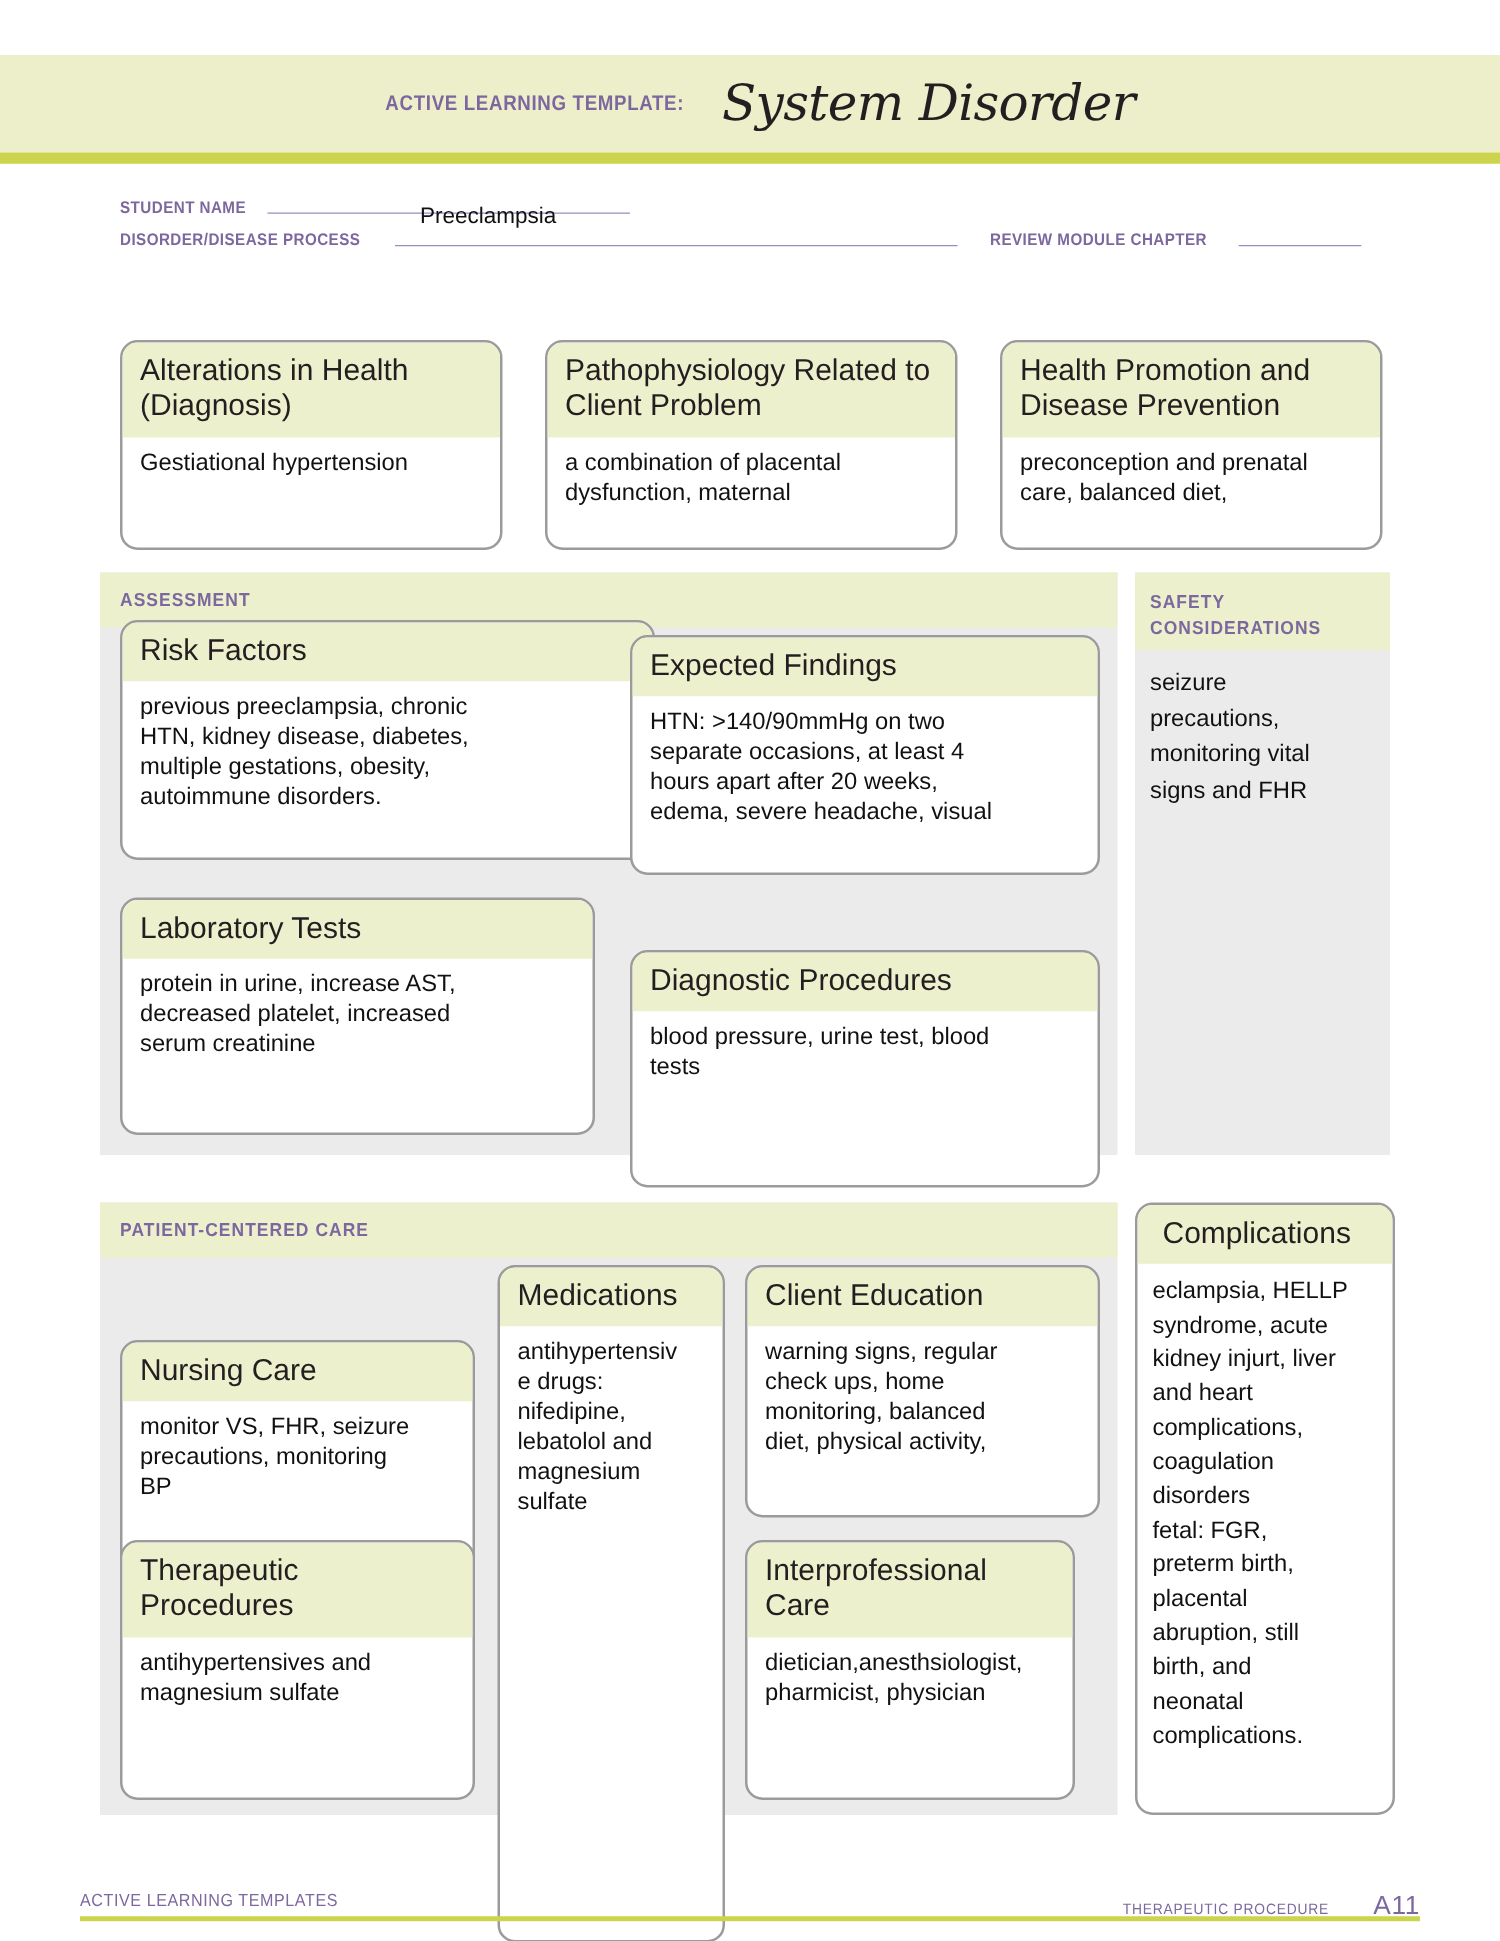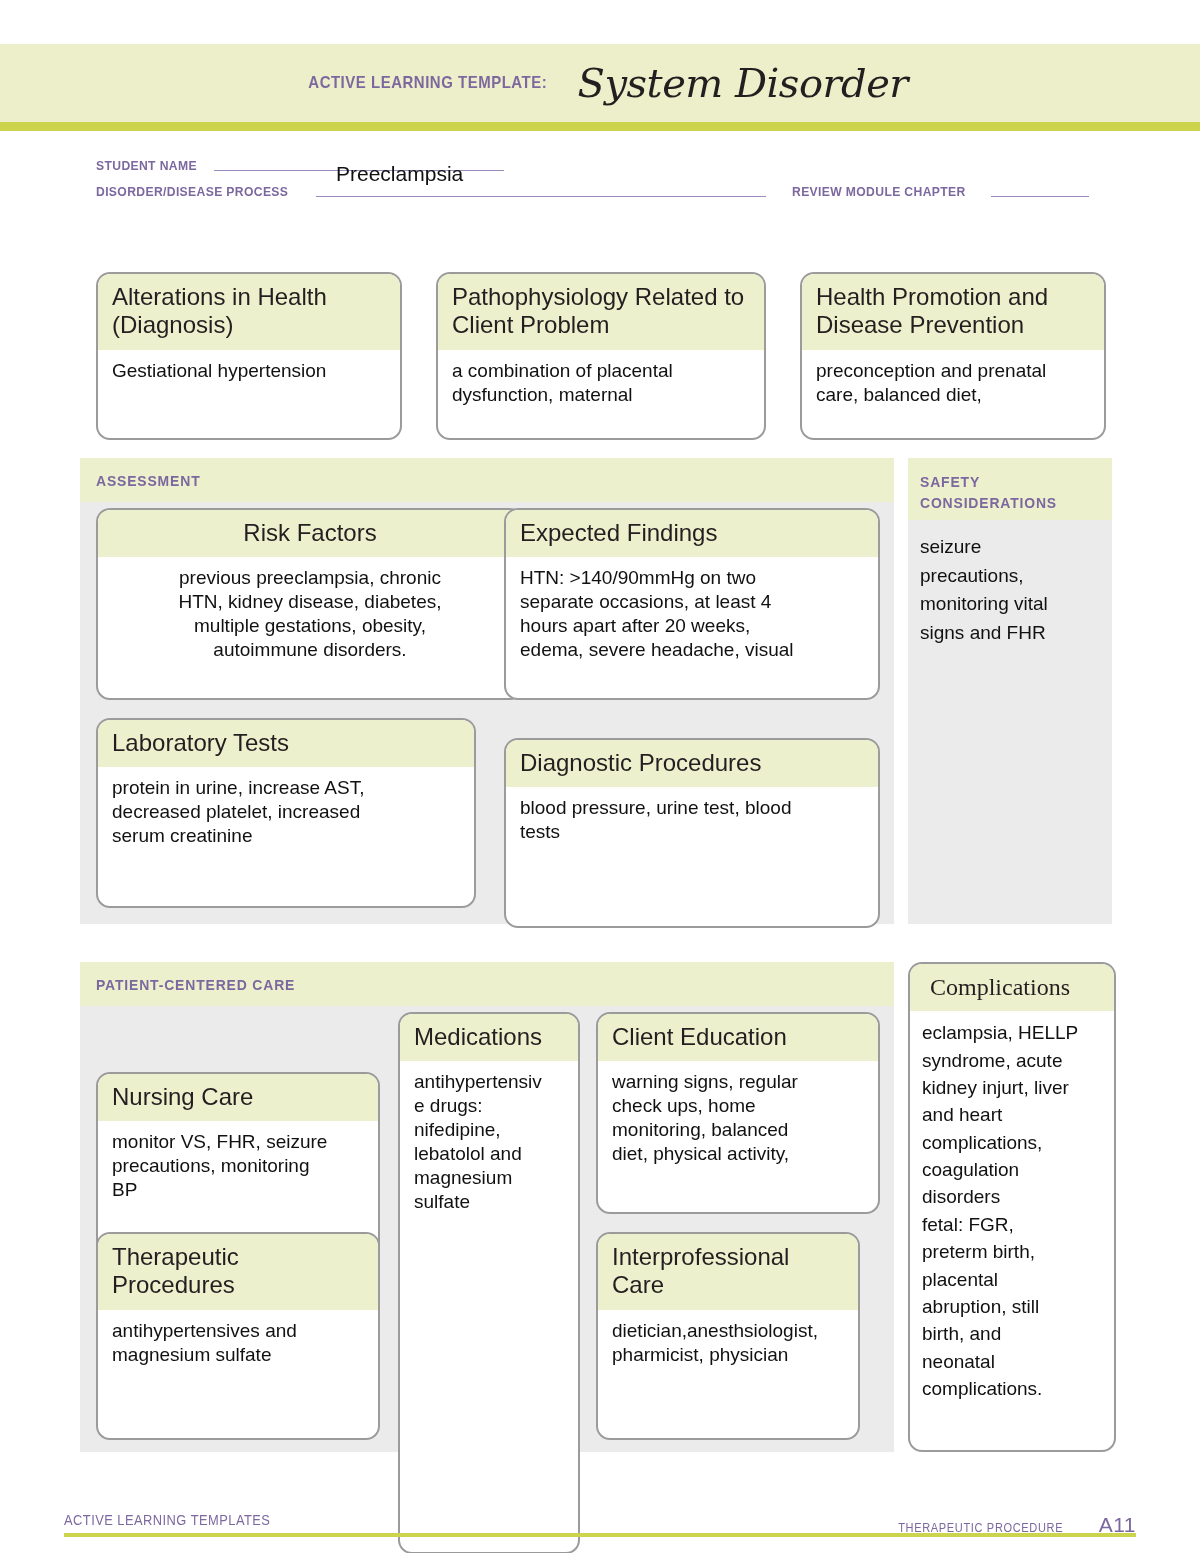--- a/index.html
+++ b/index.html
@@ -71,21 +71,21 @@
     height: 1px;
     margin-left: 6px;
     margin-bottom: 2px;
   }
   .rule-student { width: 290px; }
   .rule-disorder { width: 450px; }
   .rule-chapter { width: 98px; }
   .meta-answer {
     position: absolute;
     left: 240px; top: -22px;
-    font-size: 21px;
+    font-size: 18px;
     color: #111;
     font-family: "Liberation Sans", sans-serif;
     white-space: nowrap;
   }
   .meta-spacer { width: 26px; }
 
   
   .card {
     position: absolute;
     background: #ffffff;
@@ -131,24 +131,24 @@
     position: absolute;
     font-size: 15px;
     font-weight: bold;
     letter-spacing: 0.9px;
     color: #7c689f;
     transform: scaleX(0.93);
     transform-origin: left top;
   }
   #assessment-title { left: 96px; top: 472px; }
 
-  #card-risk  { left: 96px;  top: 508px; width: 428px; height: 192px; text-align: center; }
+  #card-risk  { left: 96px;  top: 496px; width: 428px; height: 192px; }
   #card-exp   { left: 504px; top: 508px; width: 376px; height: 192px; }
   #card-lab   { left: 96px;  top: 718px; width: 380px; height: 190px; }
-  #card-diag  { left: 504px; top: 738px; width: 376px; height: 190px; }
+  #card-diag  { left: 504px; top: 760px; width: 376px; height: 190px; }
 
   
   #safety-panel {
     position: absolute;
     left: 908px; top: 458px;
     width: 204px; height: 466px;
     background: #ebebeb;
   }
   #safety-head {
     position: absolute;
@@ -190,21 +190,21 @@
   #card-meds     { left: 398px; top: 1012px; width: 182px; height: 542px; }
   #card-cliented { left: 596px; top: 1012px; width: 284px; height: 202px; }
   #card-therap   { left: 96px;  top: 1232px; width: 284px; height: 208px; }
   #card-interpro { left: 596px; top: 1232px; width: 264px; height: 208px; }
 
   
   #card-complications {
     left: 908px; top: 962px;
     width: 208px; height: 490px;
   }
-  #card-complications .card-head { padding-left: 20px; font-family: Liberation Serif, serif; }
+  #card-complications .card-head { padding-left: 20px; }
   #card-complications .card-body {
     font-size: 19px;
     line-height: 1.44;
     padding: 8px 12px;
   }
 
   
   .footer-rule {
     position: absolute;
     left: 64px; top: 1533px;

